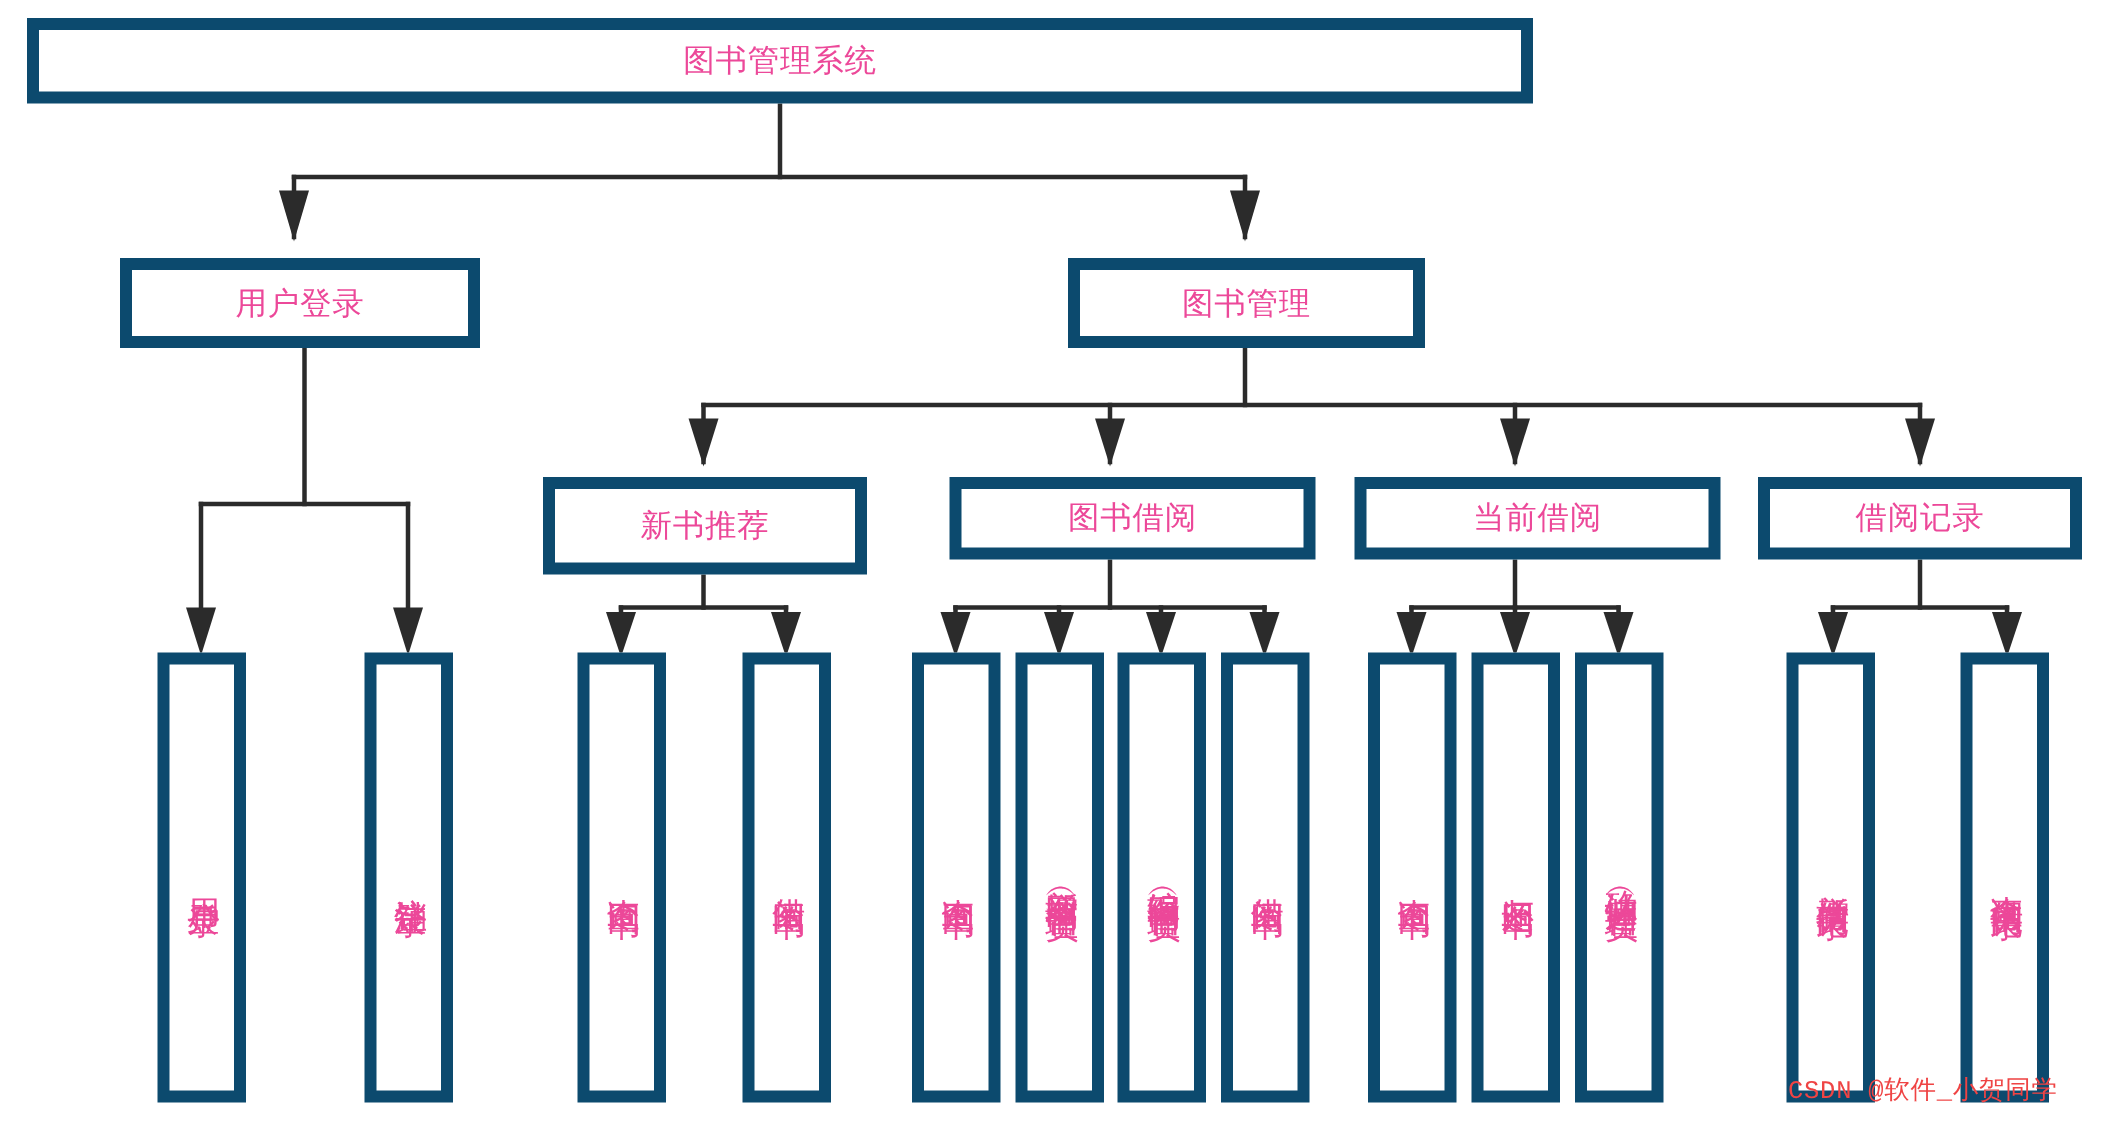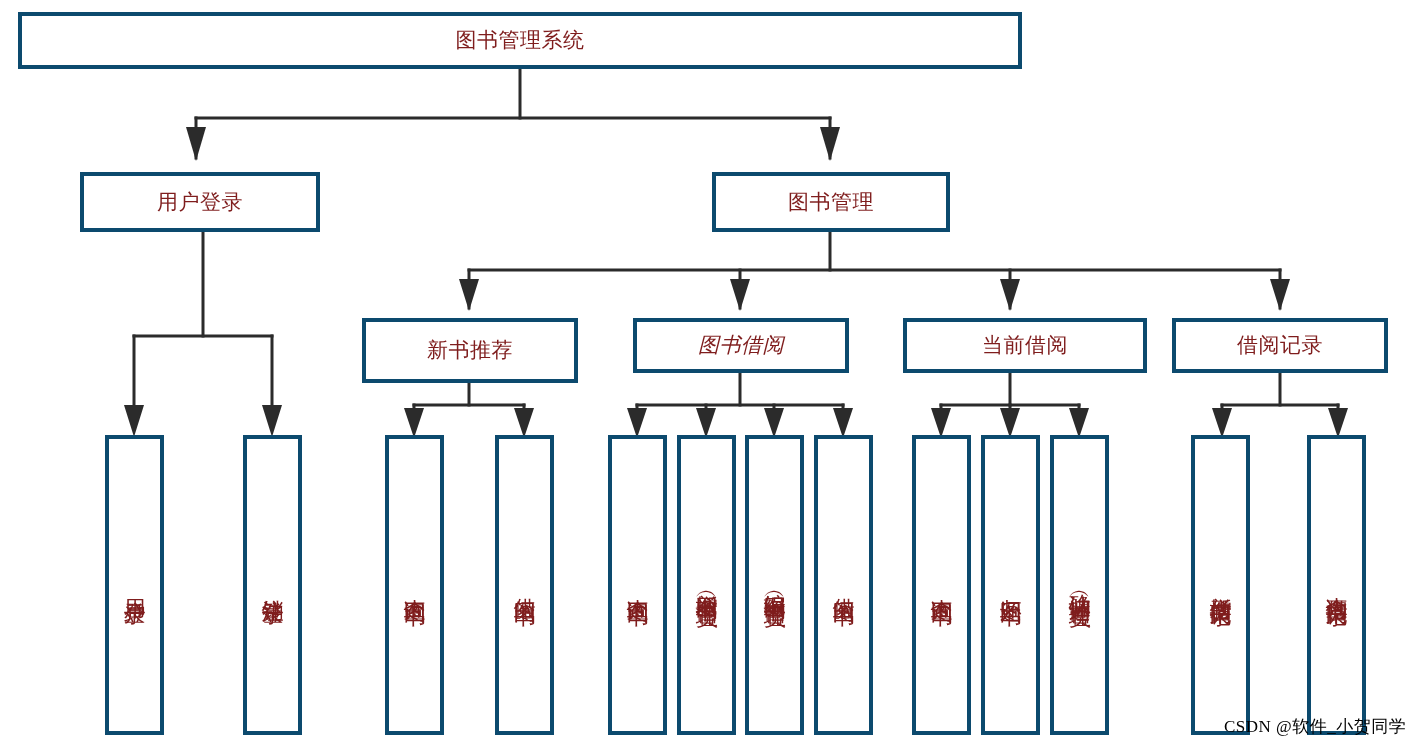--- a/index.html
+++ b/index.html
@@ -21,25 +21,25 @@
     position: absolute;
     left: 0;
     top: 0;
     width: 1405px;
     height: 747px;
   }
   .node {
     position: absolute;
     box-sizing: border-box;
     background: #ffffff;
-    border: 4px solid #0c4a6e;
+    border: 8px solid #0c4a6e;
     display: flex;
     align-items: center;
     justify-content: center;
-    color: #7f1d1d;
+    color: #ec4899;
   }
   .node-label {
     display: block;
     text-align: center;
     line-height: 1.18;
     letter-spacing: 0.5px;
   }
   .node.horizontal .node-label {
     font-size: 21px;
   }
@@ -51,25 +51,24 @@
     writing-mode: vertical-rl;
     text-orientation: upright;
     font-size: 22px;
     line-height: 1.12;
     letter-spacing: 2px;
     white-space: nowrap;
   }
   .watermark {
     position: absolute;
     font-size: 17px;
-    color: #000000;
+    color: #ef4444;
     white-space: nowrap;
     letter-spacing: 0.5px;
-    font-family: Liberation Serif, serif;
-    padding-left: 32px;
+    font-family: Liberation Mono, monospace;
   }
 </style>
 </head>
 <body>
 
 <div id="diagram-root">
 
   <svg id="diagram-svg" viewBox="0 0 1405 747" xmlns="http://www.w3.org/2000/svg">
     <defs>
       <marker id="arrow" viewBox="0 0 12 12" refX="6" refY="10" markerWidth="8" markerHeight="10" orient="auto-start-reverse">
@@ -159,21 +158,21 @@
   </div>
 
   <div class="node horizontal" style="left:712px; top:172px; width:238px; height:60px;justify-content:center;">
     <span class="node-label">图书管理</span>
   </div>
 
   <div class="node horizontal" style="left:362px; top:318px; width:216px; height:65px;">
     <span class="node-label">新书推荐</span>
   </div>
 
-  <div class="node horizontal" style="left:633px; top:318px; width:216px; height:55px;font-style:italic;">
+  <div class="node horizontal" style="left:633px; top:318px; width:244px; height:55px;">
     <span class="node-label">图书借阅</span>
   </div>
 
   <div class="node horizontal" style="left:903px; top:318px; width:244px; height:55px;">
     <span class="node-label">当前借阅</span>
   </div>
 
   <div class="node horizontal" style="left:1172px; top:318px; width:216px; height:55px;">
     <span class="node-label">借阅记录</span>
   </div>

